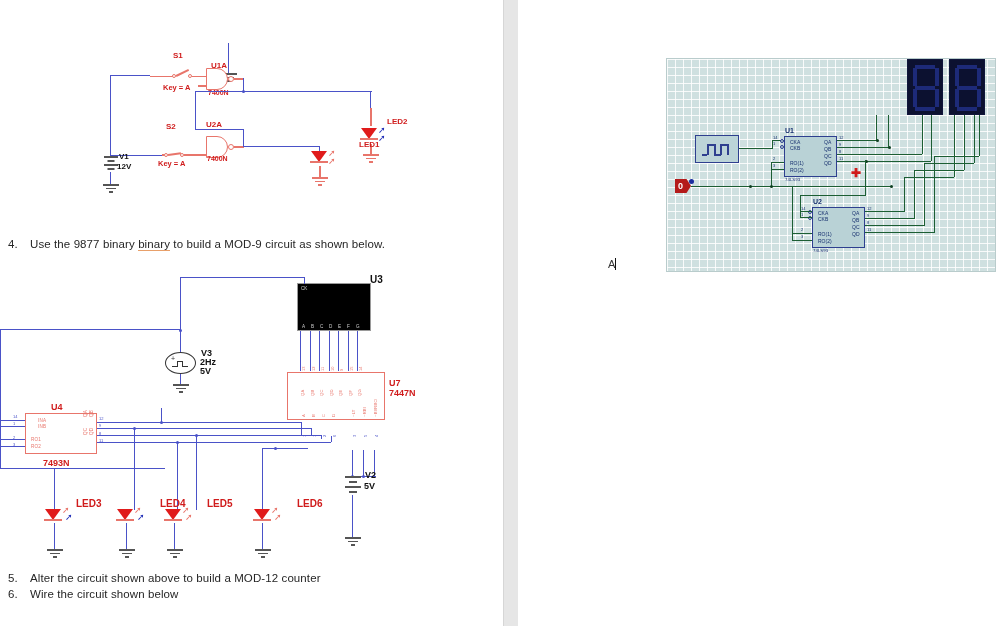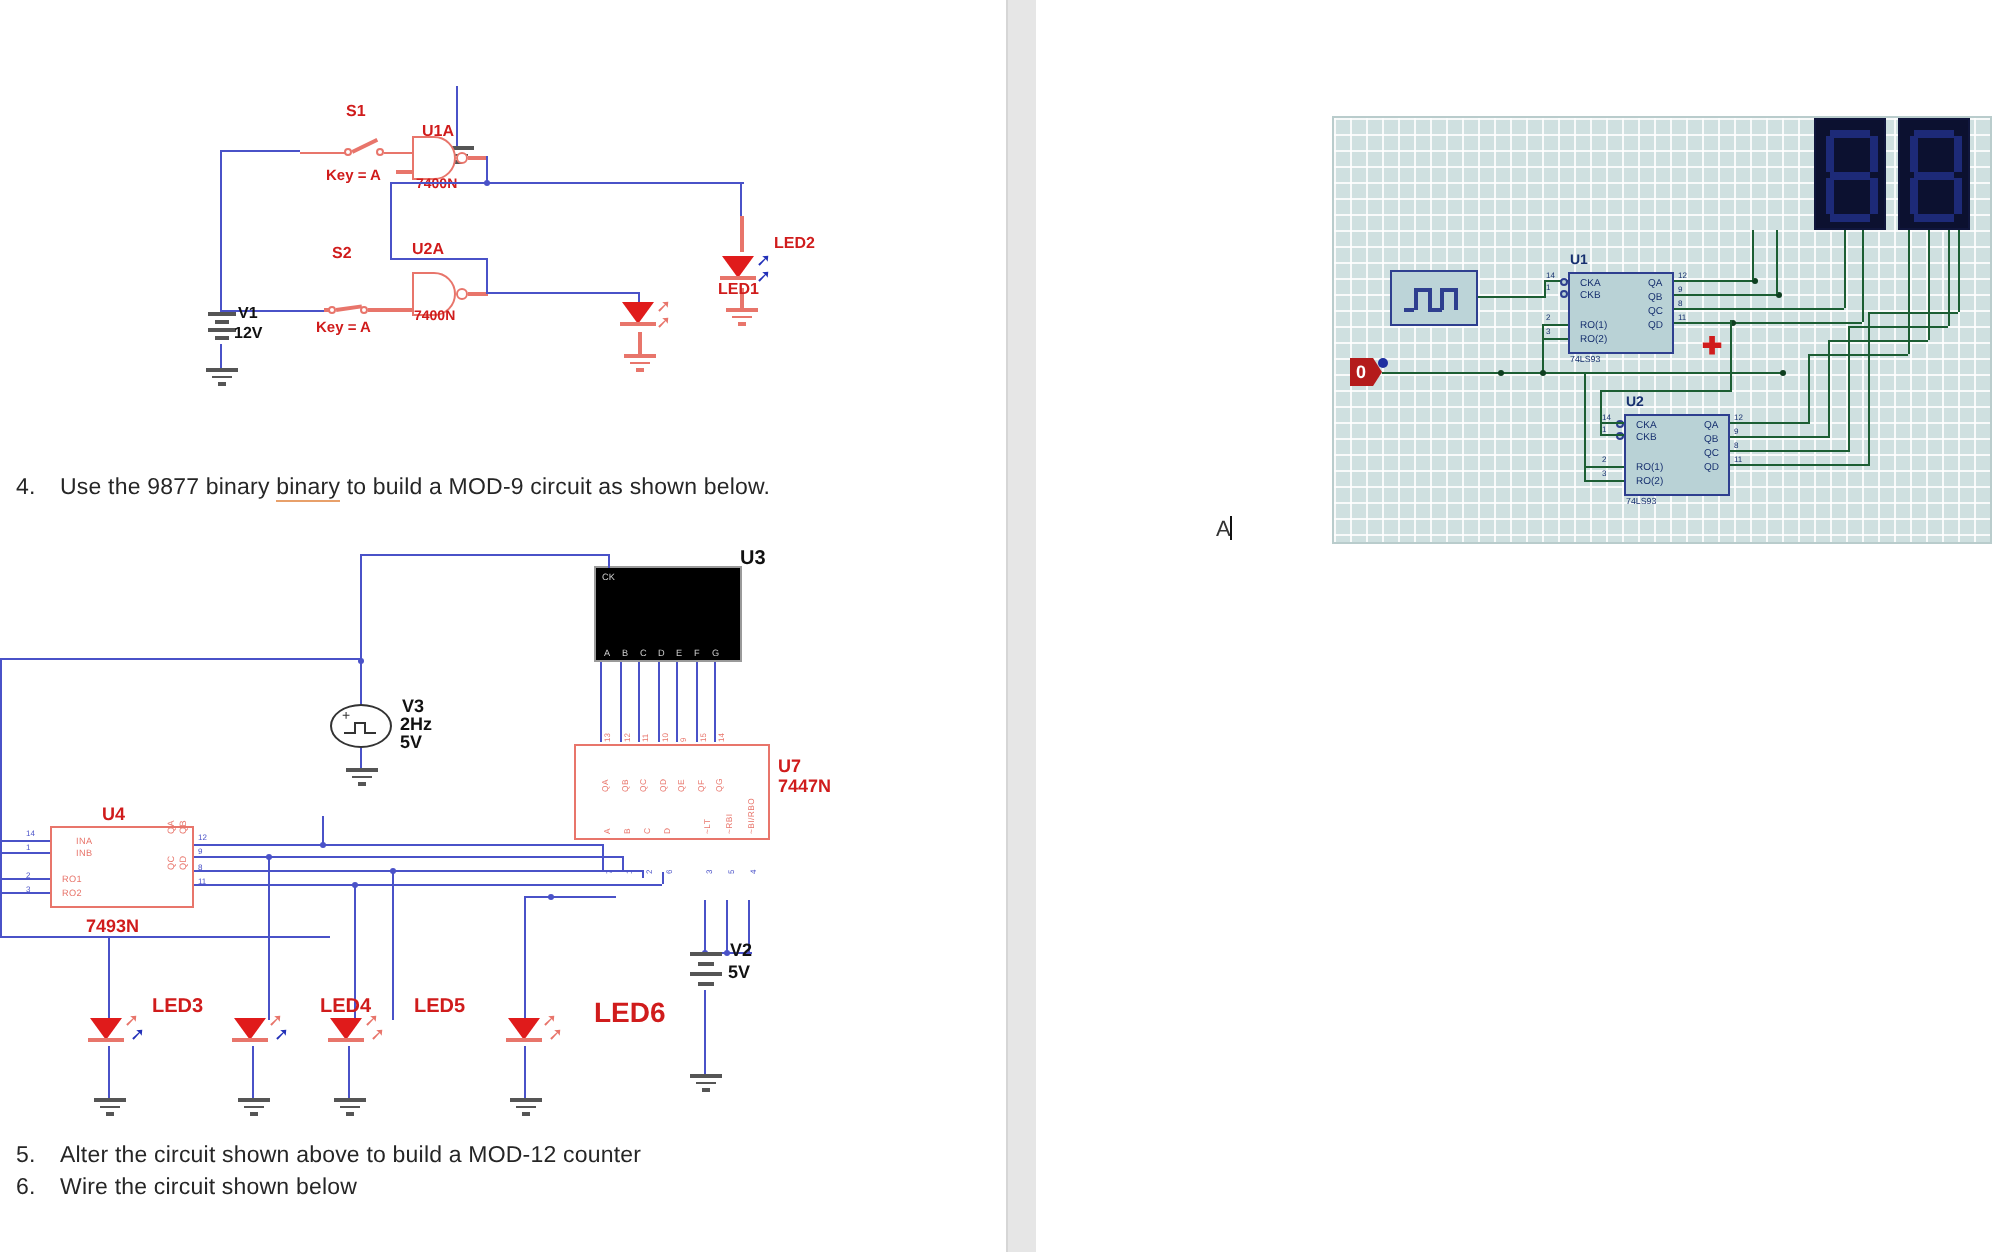--- a/index.html
+++ b/index.html
@@ -409,21 +409,21 @@
       <div class="ar hollow" style="left:18px;top:-1px;color:#e8756b;">➚</div>
       <div class="ar hollow" style="left:21px;top:6px;color:#e8756b;">➚</div>
     </div>
     <div class="wireB" style="left:174px;top:258px;width:1.3px;height:28px;"></div>
     <div class="gnd" style="left:167px;top:284px;">
         <i></i>
         <i></i>
         <i></i>
       </div>
 
-    <div class="lbl" style="left:297px;top:233px;font-size:14px;">LED6</div>
+    <div class="lbl" style="left:297px;top:233px;font-size:10px;">LED6</div>
     <div class="led" style="left:253px;top:242px;">
       <div class="tri"></div>
         <div class="bar"></div>
       <div class="ar hollow" style="left:18px;top:-1px;color:#e8756b;">➚</div>
       <div class="ar hollow" style="left:21px;top:6px;color:#e8756b;">➚</div>
     </div>
     <div class="wireB" style="left:262px;top:258px;width:1.3px;height:28px;"></div>
     <div class="gnd" style="left:255px;top:284px;">
         <i></i>
         <i></i>

